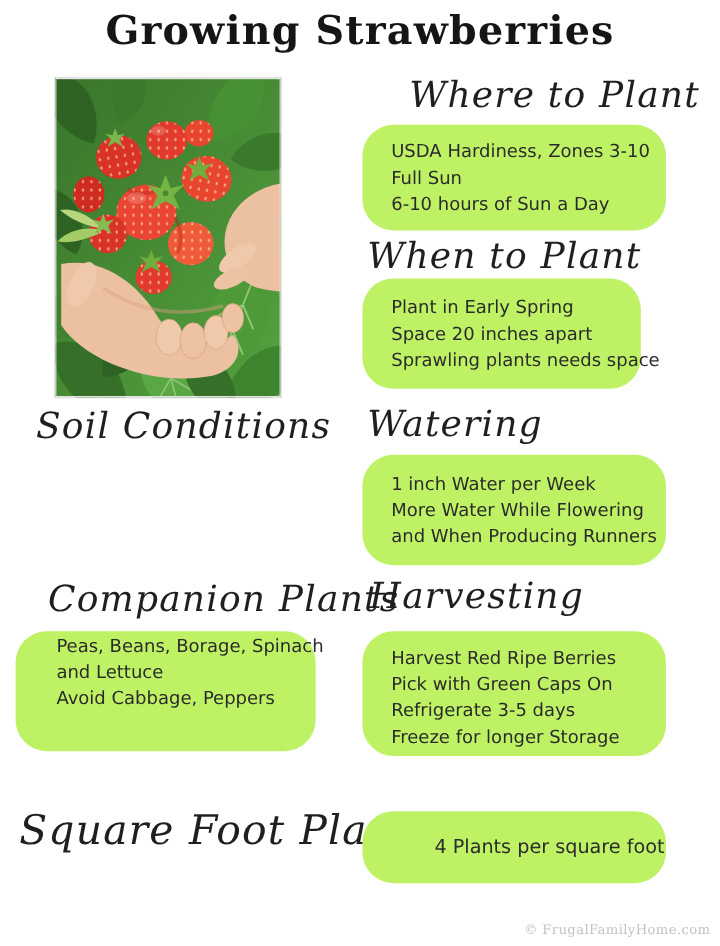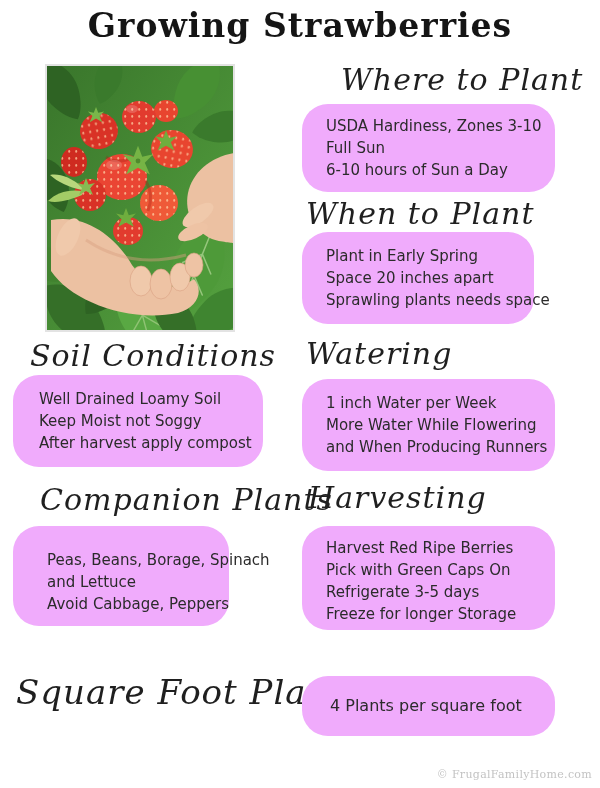--- a/index.html
+++ b/index.html
@@ -16,31 +16,31 @@
     font-size:30px;letter-spacing:1px;color:#1f1f1f;white-space:nowrap;
   }
   .h-where{left:306px;top:62px;margin-left:35px;}
   .h-when{left:306px;top:196px;}
   .h-soil{left:30px;top:338px;}
   .h-watering{left:306px;top:336px;}
   .h-companion{left:40px;top:482px;}
   .h-harvesting{left:308px;top:480px;}
   .h-sqft{left:16px;top:672px;font-size:34px;}
   .box{
-    position:absolute;background:#f0abfc;border-radius:26px;box-sizing:border-box;
+    position:absolute;background:#bef264;border-radius:26px;box-sizing:border-box;
     font-size:15px;line-height:22px;color:#2b2b2b;
   }
   .box .ln{white-space:nowrap;}
   .b-where{left:302px;top:104px;width:253px;height:88px;padding:11px 6px 0 24px;}
   .b-when{left:302px;top:232px;width:232px;height:92px;padding:13px 2px 0 24px;}
   .b-soil{left:13px;top:375px;width:250px;height:92px;padding:13px 6px 0 26px;}
   .b-watering{left:302px;top:379px;width:253px;height:92px;padding:13px 6px 0 24px;}
-  .b-companion{left:13px;top:526px;width:216px;height:100px;padding:23px 6px 0 34px;}
+  .b-companion{left:13px;top:526px;width:250px;height:100px;padding:1px 6px 0 34px;}
   .b-harvesting{left:302px;top:526px;width:253px;height:104px;padding:11px 6px 0 24px;}
-  .b-sqft{left:302px;top:676px;width:253px;height:60px;display:flex;align-items:center;padding:0 0 0 28px;font-size:16px;}
+  .b-sqft{left:302px;top:676px;width:253px;height:60px;display:flex;align-items:center;padding:0 0 0 60px;font-size:16px;}
   .photo{
     position:absolute;left:45px;top:64px;width:188px;height:266px;
     border:1px solid #e3e3e3;box-sizing:content-box;
   }
   .photo svg{display:block;}
   .watermark{
     position:absolute;right:8px;top:768px;font-size:11px;color:#c3c3c3;letter-spacing:0.3px;
     font-family:"DejaVu Serif", serif;
   }
 </style>
@@ -166,25 +166,20 @@
   </div>
 
   <div class="script h-when">When to Plant</div>
   <div class="box b-when">
     <div class="ln">Plant in Early Spring</div>
     <div class="ln">Space 20 inches apart</div>
     <div class="ln">Sprawling plants needs space</div>
   </div>
 
   <div class="script h-soil">Soil Conditions</div>
-  <div class="box b-soil">
-    <div class="ln">Well Drained Loamy Soil</div>
-    <div class="ln">Keep Moist not Soggy</div>
-    <div class="ln">After harvest apply compost</div>
-  </div>
 
   <div class="script h-watering">Watering</div>
   <div class="box b-watering">
     <div class="ln">1 inch Water per Week</div>
     <div class="ln">More Water While Flowering</div>
     <div class="ln">and When Producing Runners</div>
   </div>
 
   <div class="script h-companion">Companion Plants</div>
   <div class="box b-companion">

